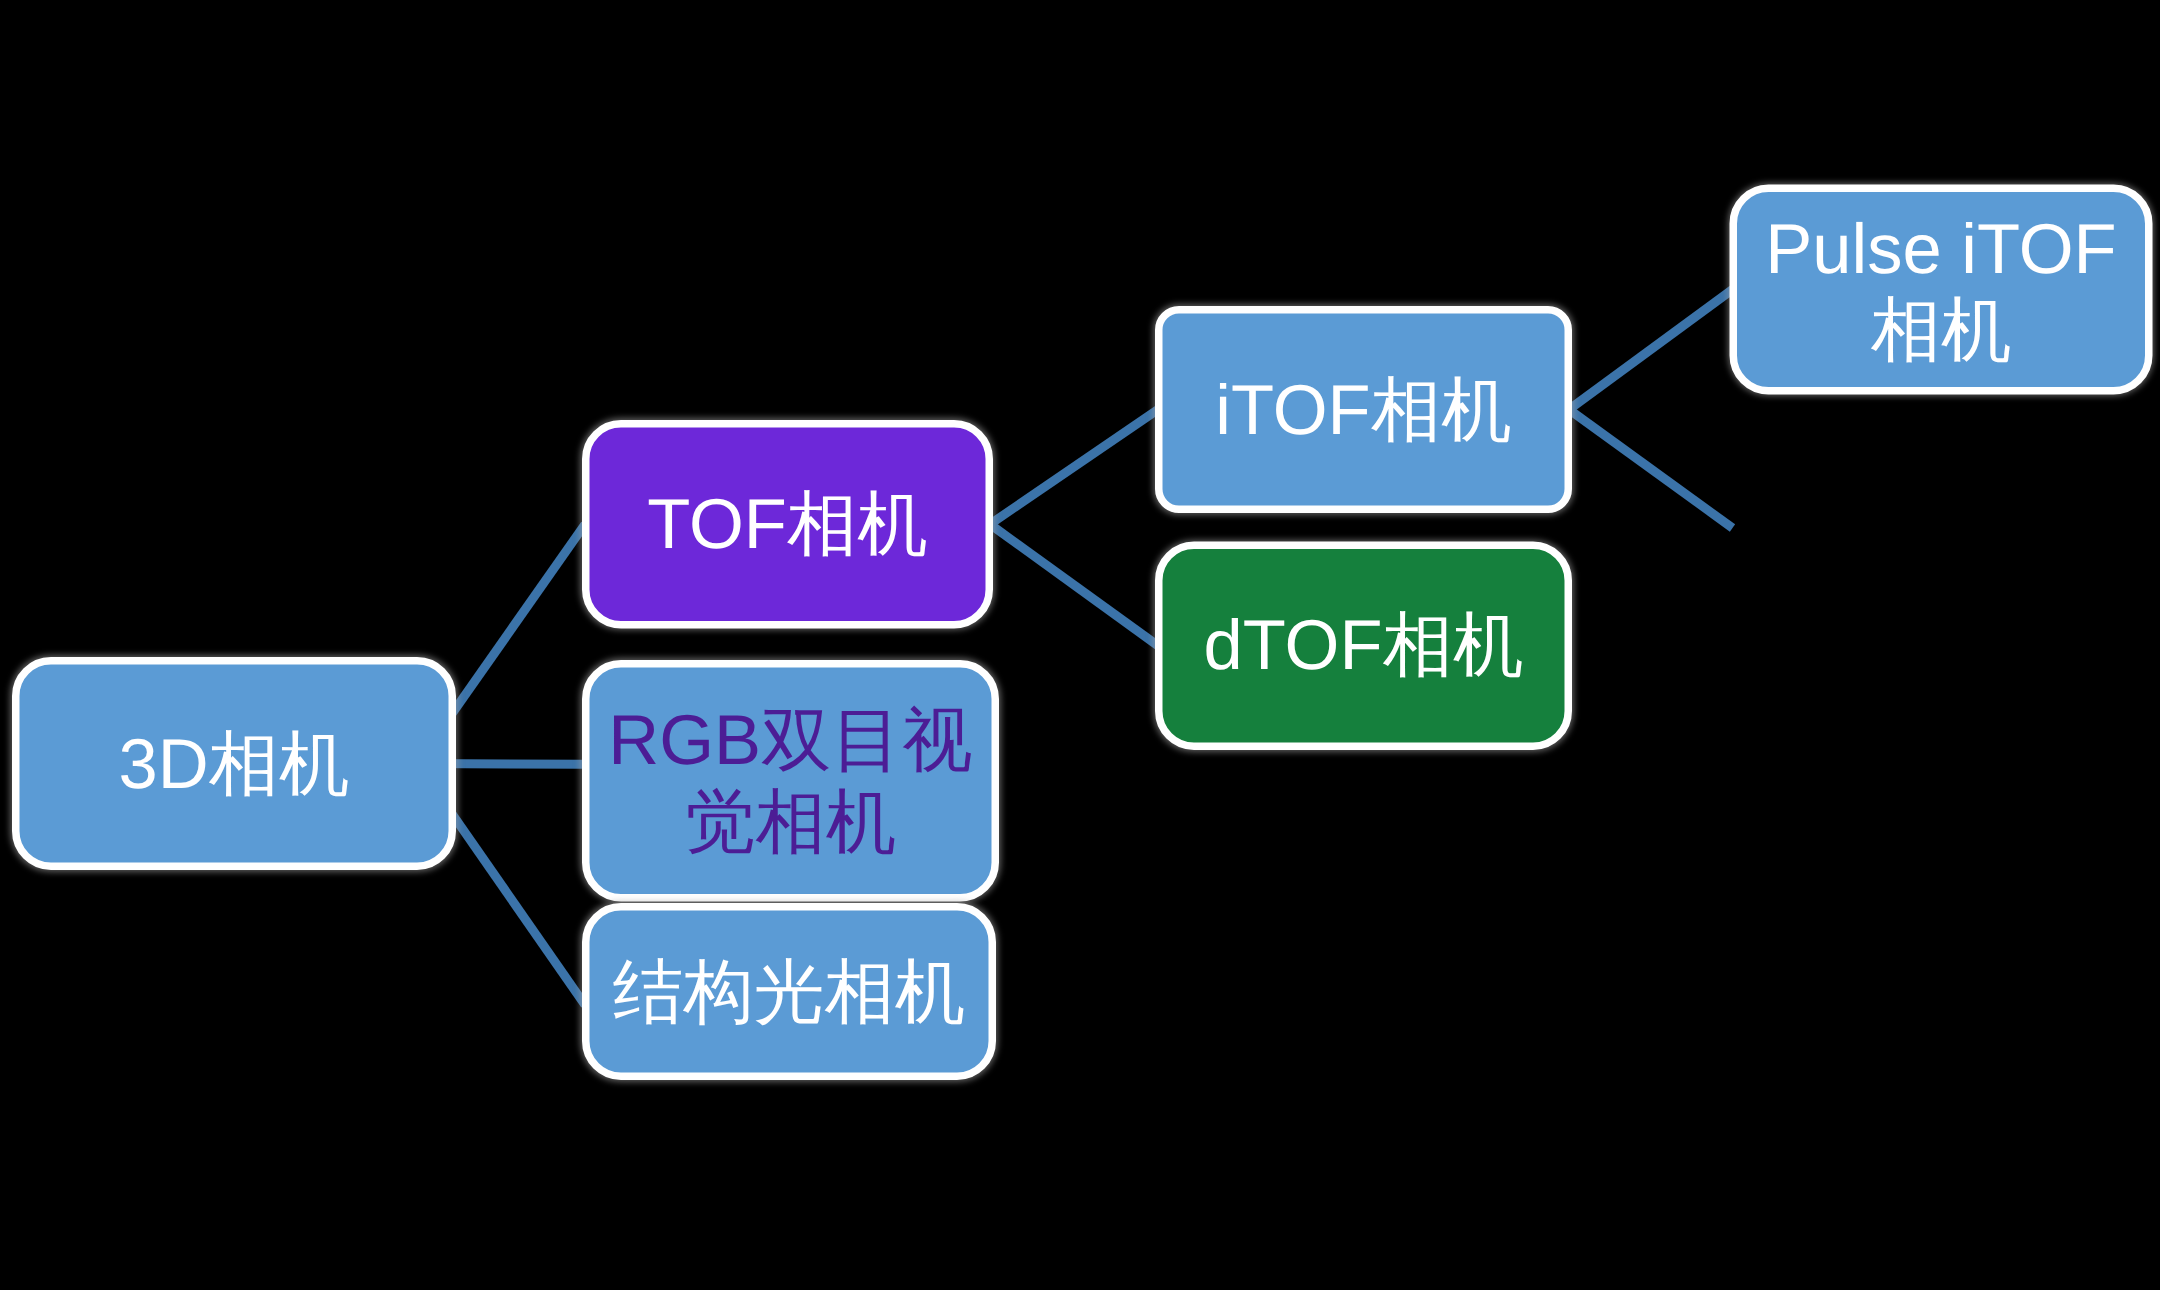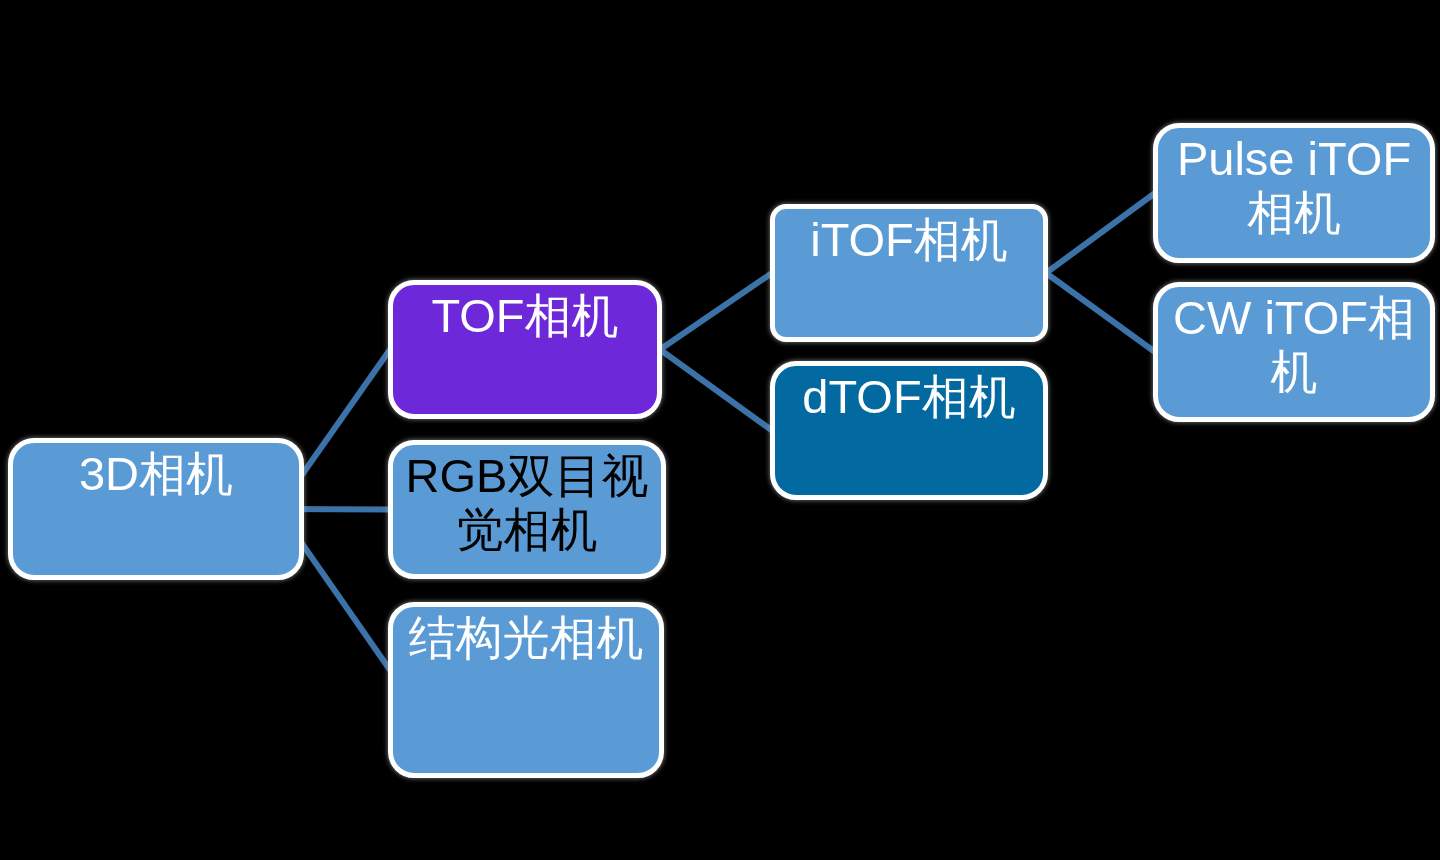--- a/index.html
+++ b/index.html
@@ -22,20 +22,21 @@
     left: 0;
     top: 0;
     width: 1440px;
     height: 860px;
     z-index: 1;
   }
   .node {
     position: absolute;
     box-sizing: border-box;
     display: flex;
+    align-items: center;
     justify-content: center;
     text-align: center;
     border-style: solid;
     border-width: 5px;
     border-radius: 26px;
     z-index: 2;
     box-shadow: 0 0 4px 1px rgba(170,170,170,0.55);
     padding: 4px 10px;
     line-height: 1.15;
     font-size: 47px;
@@ -63,36 +64,33 @@
     </svg>
 
     <div class="node" style="left: 8px; top: 438px; width: 296px; height: 142px; background: rgb(91, 155, 213); border-color: rgb(255, 255, 255); color: rgb(255, 255, 255);">
       <span>3D相机</span>
     </div>
 
     <div class="node" style="left: 388px; top: 280px; width: 274px; height: 139px; background: #6d28d9; border-color: rgb(255, 255, 255); color: rgb(255, 255, 255);">
       <span>TOF相机</span>
     </div>
 
-    <div class="node" style="left: 388px; top: 440px; width: 278px; height: 139px; background: rgb(91, 155, 213); border-color: rgb(255, 255, 255); color: #000000;">
+    <div class="node" style="left: 388px; top: 440px; width: 278px; height: 161px; background: rgb(91, 155, 213); border-color: rgb(255, 255, 255); color: #4c1d95;">
       <span>RGB双目视觉相机</span>
     </div>
 
-    <div class="node" style="left: 388px; top: 602px; width: 276px; height: 176px; background: rgb(91, 155, 213); border-color: rgb(255, 255, 255); color: rgb(255, 255, 255);">
+    <div class="node" style="left: 388px; top: 602px; width: 276px; height: 118px; background: rgb(91, 155, 213); border-color: rgb(255, 255, 255); color: rgb(255, 255, 255);">
       <span>结构光相机</span>
     </div>
 
     <div class="node" style="left: 770px; top: 204px; width: 278px; height: 138px; background: rgb(91, 155, 213); border-color: rgb(255, 255, 255); color: rgb(255, 255, 255); border-radius: 16px;">
       <span>iTOF相机</span>
     </div>
 
-    <div class="node" style="left: 770px; top: 361px; width: 278px; height: 139px; background: #0369a1; border-color: rgb(255, 255, 255); color: rgb(255, 255, 255);">
+    <div class="node" style="left: 770px; top: 361px; width: 278px; height: 139px; background: #15803d; border-color: rgb(255, 255, 255); color: rgb(255, 255, 255);">
       <span>dTOF相机</span>
     </div>
 
     <div class="node" style="left: 1153px; top: 123px; width: 282px; height: 140px; background: rgb(91, 155, 213); border-color: rgb(255, 255, 255); color: rgb(255, 255, 255);">
       <span>Pulse iTOF相机</span>
     </div>
 
-    <div class="node" style="left: 1153px; top: 282px; width: 282px; height: 140px; background: rgb(91, 155, 213); border-color: rgb(255, 255, 255); color: rgb(255, 255, 255);">
-      <span>CW iTOF相机</span>
-    </div>
   </div>
 
 </body></html>

